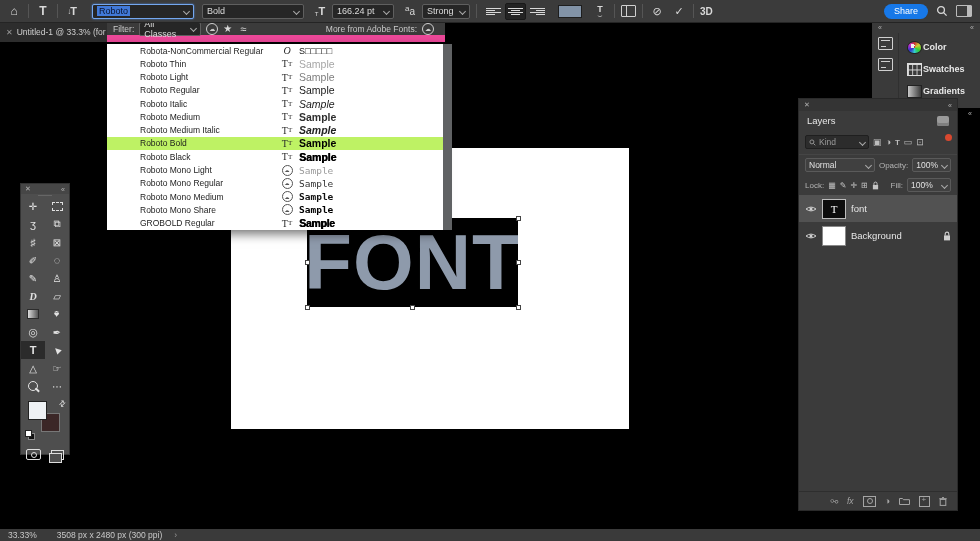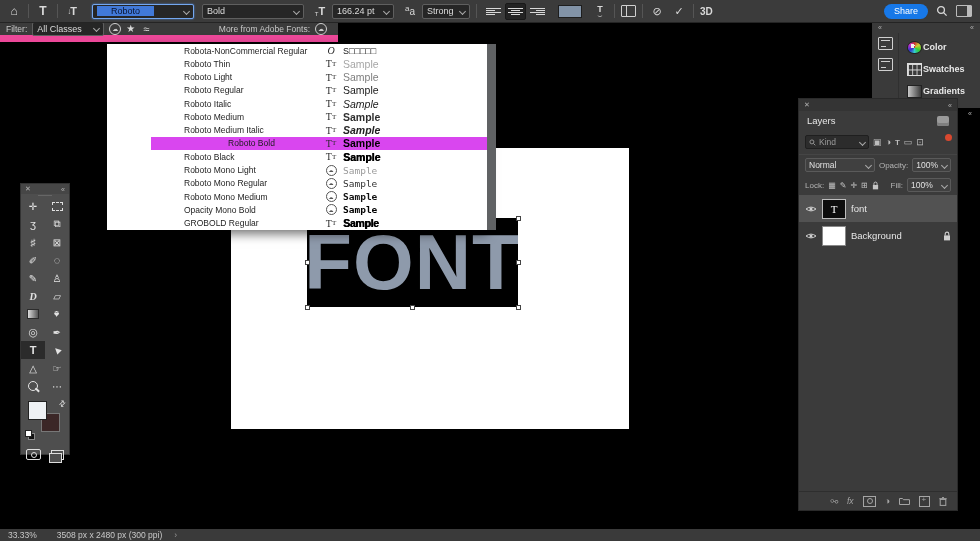--- a/index.html
+++ b/index.html
@@ -17,21 +17,21 @@
   .orient::before{content:"↓";font-size:8px;margin-right:-1px;color:#cfcfcf;}
   .orient::after{content:"T";font-size:11px;font-weight:bold;}
   .sizeicon::before{content:"T";font-size:6px;align-self:flex-end;margin-bottom:3px;}
   .sizeicon::after{content:"T";font-size:11px;font-weight:bold;}
   .aaicon::before{content:"a";font-size:8px;align-self:flex-start;margin-top:2px;}
   .aaicon::after{content:"a";font-size:10px;}
   .field{height:15px;background:#262626;border:1px solid #5f5f5f;border-radius:2px;
     display:flex;align-items:center;justify-content:space-between;font-size:9px;color:#dcdcdc;
     padding:0 4px;flex:0 0 auto;box-sizing:border-box;}
   .font-field{width:102px;margin-left:12px;border-color:#74a7ef;box-shadow:0 0 2px #4d86d8;}
-  .selhl{background:#4179d8;color:#0a1430;padding:0 14px;}
+  .selhl{background:#4179d8;color:#0a1430;padding:0 2px;}
   .style-field{width:102px;margin-left:8px;}
   .size-field{width:62px;margin-left:4px;}
   .aa-field{width:48px;margin-left:4px;}
   .chev{width:4px;height:4px;border-right:1px solid #aaa;border-bottom:1px solid #aaa;
     transform:rotate(45deg);margin-left:4px;flex:0 0 auto;}
   .al{width:15px;height:13px;display:flex;flex-direction:column;justify-content:center;gap:1px;
     padding:1px 2px;margin:0 1px;border-radius:2px;}
   .al i{display:block;height:1px;background:#d9d9d9;}
   .al-l i:nth-child(2),.al-l i:nth-child(4){width:60%;align-self:flex-start;}
   .al-c i:nth-child(2),.al-c i:nth-child(4){width:60%;align-self:center;}
@@ -54,39 +54,39 @@
   .wsicon::before{content:"";position:absolute;right:0;top:0;bottom:0;width:4px;background:#bbb;}
   
   .tab-row{position:absolute;left:0;top:22px;height:20px;display:flex;z-index:55;}
   .doc-tab{width:107px;height:20px;background:#2d2d2d;color:#cfcfcf;font-size:8.5px;
     display:flex;align-items:center;padding-left:6px;box-sizing:border-box;white-space:nowrap;overflow:hidden;}
   .doc-tab .x{color:#9a9a9a;margin-right:4px;font-size:8px;}
   .doc-tab .x::before{content:"✕";}
   .filter-bar{width:338px;height:20px;background:#3b3b3b;border-bottom:7px solid #ec4899;
     display:flex;align-items:center;color:#c9c9c9;font-size:8.5px;box-sizing:border-box;padding:0 6px;}
   .filter-bar .lbl{margin-right:5px;}
-  .classes{width:72px;height:14px;}
+  .classes{width:62px;height:14px;}
   .cc-ico{width:10px;height:10px;border:1px solid #cfcfcf;border-radius:50%;display:inline-flex;
     align-items:center;justify-content:center;font-size:6px;color:#cfcfcf;margin:0 5px;flex:0 0 auto;}
   .cc-ico::before{content:"☁";}
   .star::before{content:"★";font-size:10px;color:#d9d9d9;}
   .sim::before{content:"≈";font-size:11px;color:#d9d9d9;}
   .more{margin-left:auto;}
   
   .work-area{position:absolute;left:0;top:42px;right:0;bottom:12px;background:#000;}
   .canvas{position:absolute;left:231px;top:148px;width:398px;height:281px;background:#fff;z-index:5;}
   .textbox{position:absolute;left:76px;top:70px;width:211px;height:89px;background:#000;
     display:flex;align-items:center;justify-content:center;overflow:hidden;}
   .fonttext{color:#8e9aab;font-size:78px;font-weight:bold;letter-spacing:1px;line-height:89px;}
   .h{position:absolute;width:5px;height:5px;background:#fff;border:1px solid #444;box-sizing:border-box;z-index:6;}
   
   .dropdown{position:absolute;left:107px;top:44px;width:336px;height:186px;background:#fff;z-index:70;
-    box-shadow:0 4px 10px rgba(0,0,0,.55);display:flex;flex-direction:column;padding-left:44px;}
+    box-shadow:0 4px 10px rgba(0,0,0,.55);display:flex;flex-direction:column;}
   .frow{height:13.28px;display:flex;align-items:center;font-size:8.5px;color:#1c1c1c;flex:0 0 auto;}
-  .frow.sel{background:#d946ef;text-align:center;}
+  .frow.sel{background:#bef264;}
   .fname{flex:0 0 168px;padding-left:33px;white-space:nowrap;overflow:hidden;box-sizing:border-box;}
   .fico{flex:0 0 24px;display:inline-flex;align-items:center;justify-content:center;color:#2a2a2a;}
   .fico.tt::before{content:"T";font-family:"Liberation Serif",serif;font-size:10px;}
   .fico.tt::after{content:"T";font-family:"Liberation Serif",serif;font-size:7px;}
   .fico.o::before{content:"O";font-family:"Liberation Serif",serif;font-style:italic;font-size:10px;}
   .fico.cc{color:#555;}
   .fico.cc i{width:9px;height:9px;border:1px solid #555;border-radius:50%;display:inline-flex;
     align-items:center;justify-content:center;font-size:5px;font-style:normal;}
   .fico.cc i::before{content:"☁";}
   .fsample{font-size:10.5px;color:#111;white-space:nowrap;}
@@ -293,20 +293,24 @@
     <span class="searchbtn">
       <svg width="12" height="12" viewBox="0 0 12 12">
           <circle cx="5" cy="5" r="3.4" fill="none" stroke="#d9d9d9" stroke-width="1.3"></circle>
           <line x1="7.6" y1="7.6" x2="10.6" y2="10.6" stroke="#d9d9d9" stroke-width="1.3"></line>
         </svg>
     </span>
     <span class="wsicon"></span>
   </div>
 
   <div class="tab-row">
+    <div class="doc-tab">
+      <span class="x"></span>
+      <span>Untitled-1 @ 33.3% (for</span>
+    </div>
     <div class="filter-bar">
       <span class="lbl">Filter:</span>
       <div class="field classes">
         <span>All Classes</span>
         <span class="chev"></span>
       </div>
       <span class="cc-ico"></span>
       <span class="star"></span>
       <span class="sim" style="margin-left:8px"></span>
       <span class="more">More from Adobe Fonts:</span>
@@ -439,21 +443,21 @@
       <span class="fsample s-mono s-monoreg">Sample</span>
     </div>
     <div class="frow">
       <span class="fname">Roboto Mono Medium</span>
       <span class="fico cc">
           <i></i>
         </span>
       <span class="fsample s-mono s-monomed">Sample</span>
     </div>
     <div class="frow">
-      <span class="fname">Opacity Mono Bold</span>
+      <span class="fname">Roboto Mono Share</span>
       <span class="fico cc">
           <i></i>
         </span>
       <span class="fsample s-mono s-monobold">Sample</span>
     </div>
     <div class="frow">
       <span class="fname">GROBOLD Regular</span>
       <span class="fico tt"></span>
       <span class="fsample s-grobold">Sample</span>
     </div>

